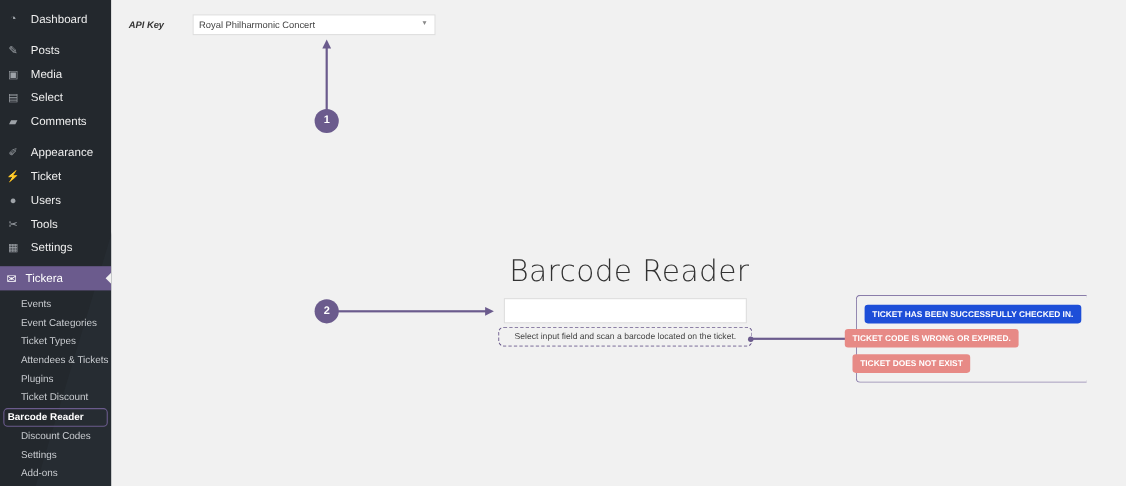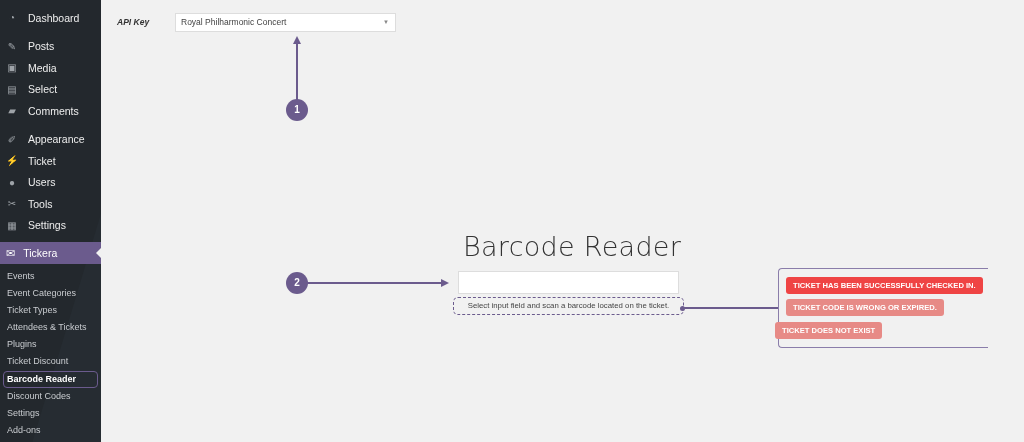--- a/index.html
+++ b/index.html
@@ -10,40 +10,40 @@
     .sidebar::after { content: ""; position: absolute; left: 30px; top: 150px; width: 0; height: 0;
       border-left: 90px solid transparent; border-right: 90px solid transparent; border-bottom: 300px solid #262c32; }
     .menu { position: relative; z-index: 1; }
     .menu-item { display: flex; align-items: center; height: 21.5px; padding-left: 6px; color: #eee; font-size: 10.5px; }
     .menu-item .ico { width: 12px; text-align: center; color: #9ea3a8; font-size: 10px; margin-right: 10px; }
     .gap { height: 7px; }
     .tickera { position: relative; z-index: 1; display: flex; align-items: center; height: 22px; background: #6b5b8d; color: #fff; font-size: 10.5px; padding-left: 6px; margin-top: 6px; }
     .tickera .ico { margin-right: 8px; font-size: 11px; }
     .tickera::after { content: ""; position: absolute; right: 0; top: 6px; border-top: 5px solid transparent; border-bottom: 5px solid transparent; border-right: 5px solid #f1f1f1; }
     .submenu { position: relative; z-index: 1; padding-top: 4px; }
-    .sub-item { height: 17.1px; line-height: 17px; color: #c9ccd0; font-size: 9px; padding-left: 7px; }
+    .sub-item { height: 17.1px; line-height: 17px; color: #c9ccd0; font-size: 9px; padding-left: 19px; }
     .sub-item.active { color: #fff; font-weight: bold; border: 1.5px solid #6b5b8d; border-radius: 4px; margin: 0 3px; padding-left: 3px; line-height: 14px; }
 
     .api-label { position: absolute; left: 117px; top: 17px; font-size: 8.5px; font-weight: bold; color: #333; font-style: italic; }
     .api-select { position: absolute; left: 155px; top: 13px; width: 221px; height: 19px; background: #fff; border: 1px solid #ddd; font-size: 8.5px; color: #444; line-height: 17px; padding-left: 5px; margin-left: 20px; }
     .api-select .caret { position: absolute; right: 6px; top: 0; font-size: 6px; color: #888; }
 
     .badge { position: absolute; width: 22px; height: 22px; border-radius: 50%; background: #6b5b8d; color: #fff; font-size: 10px; font-weight: bold; text-align: center; line-height: 22px; }
     .vline { position: absolute; width: 2px; background: #6b5b8d; }
     .hline { position: absolute; height: 2px; background: #6b5b8d; }
     .arrow-up { position: absolute; border-left: 4px solid transparent; border-right: 4px solid transparent; border-bottom: 8px solid #6b5b8d; }
     .arrow-right { position: absolute; border-top: 4px solid transparent; border-bottom: 4px solid transparent; border-left: 8px solid #6b5b8d; }
 
     .title { position: absolute; left: 463px; top: 231px; font-size: 27px; color: #333; font-family: "DejaVu Sans", sans-serif; font-weight: 300; letter-spacing: 0.3px; }
     .barcode-input { position: absolute; left: 458px; top: 271px; width: 221px; height: 23px; background: #fff; border: 1px solid #ddd; }
     .hint { position: absolute; left: 453px; top: 297px; width: 231px; height: 18px; border: 1.5px dashed #6b5b8d; border-radius: 5px; font-size: 7.8px; color: #444; line-height: 15px; text-align: center; }
     .dot { position: absolute; width: 5px; height: 5px; border-radius: 50%; background: #6b5b8d; }
     .bracket { position: absolute; left: 778px; top: 268px; width: 210px; height: 80px; border: 1.5px solid #8a7daa; border-right: none; border-radius: 4px 0 0 4px; }
     .status { position: absolute; height: 17px; border-radius: 3px; color: #fff; font-size: 7.6px; font-weight: bold; line-height: 17px; padding: 0 7px; white-space: nowrap; }
-    .st-ok { background: #ef4444; }
+    .st-ok { background: #1d4ed8; }
     .st-err { background: #e78a86; }
   </style>
 </head>
 <body>
 
 <div class="sidebar">
   <div class="menu" style="padding-top:7px">
     <div class="menu-item">
         <span class="ico">◔</span>
         <span>Dashboard</span>
@@ -122,14 +122,14 @@
 <div class="arrow-right" style="left:441px; top:279px;"></div>
 
 <div class="barcode-input"></div>
 <div class="hint">Select input field and scan a barcode located on the ticket.</div>
 
 <div class="dot" style="left:680px; top:306px;"></div>
 <div class="hline" style="left:684px; top:307px; width:94px; height:1.5px;"></div>
 <div class="bracket"></div>
 
 <div class="status st-ok" style="left:786px; top:277px;">TICKET HAS BEEN SUCCESSFULLY CHECKED IN.</div>
-<div class="status st-err" style="left:786px; top:299px;">TICKET CODE IS WRONG OR EXPIRED.</div>
+<div class="status st-err" style="left:768px; top:299px;">TICKET CODE IS WRONG OR EXPIRED.</div>
 <div class="status st-err" style="left:775px; top:322px;">TICKET DOES NOT EXIST</div>
 
 </body></html>

